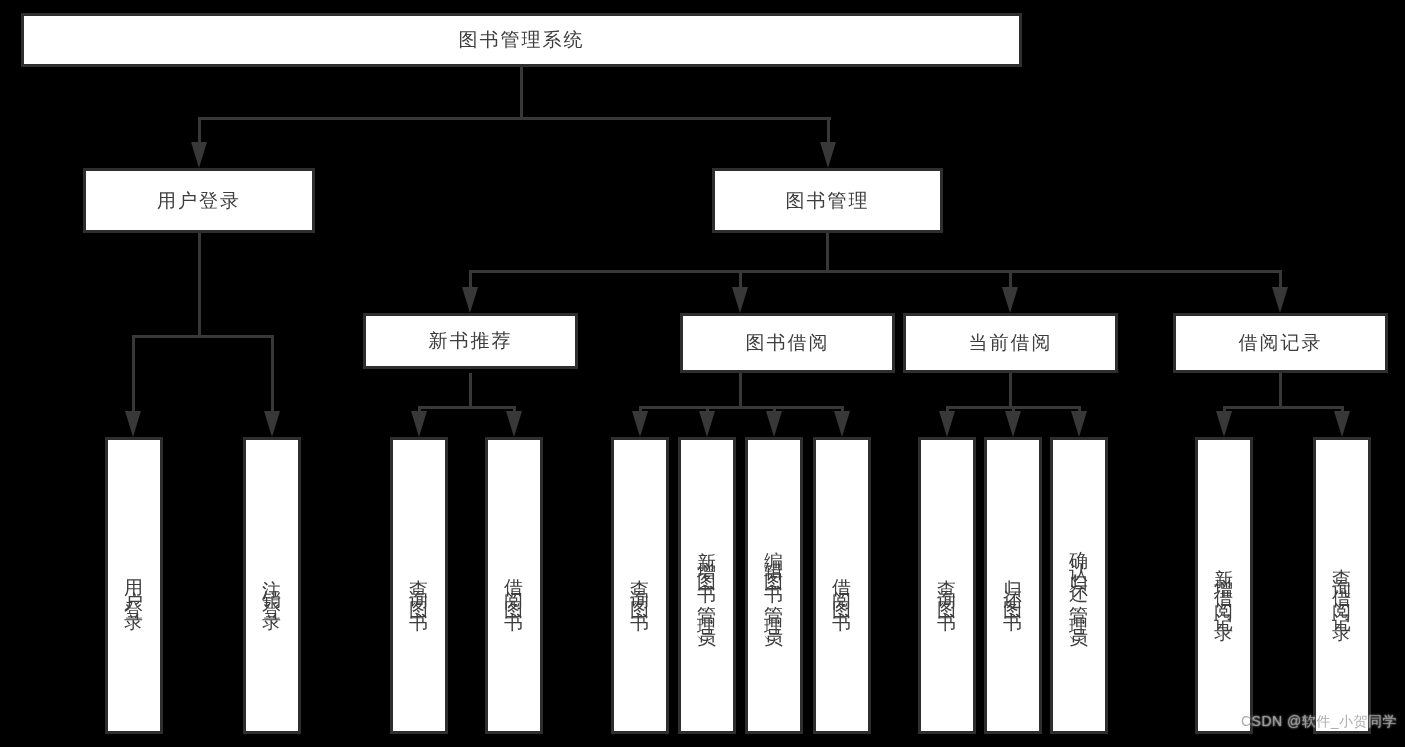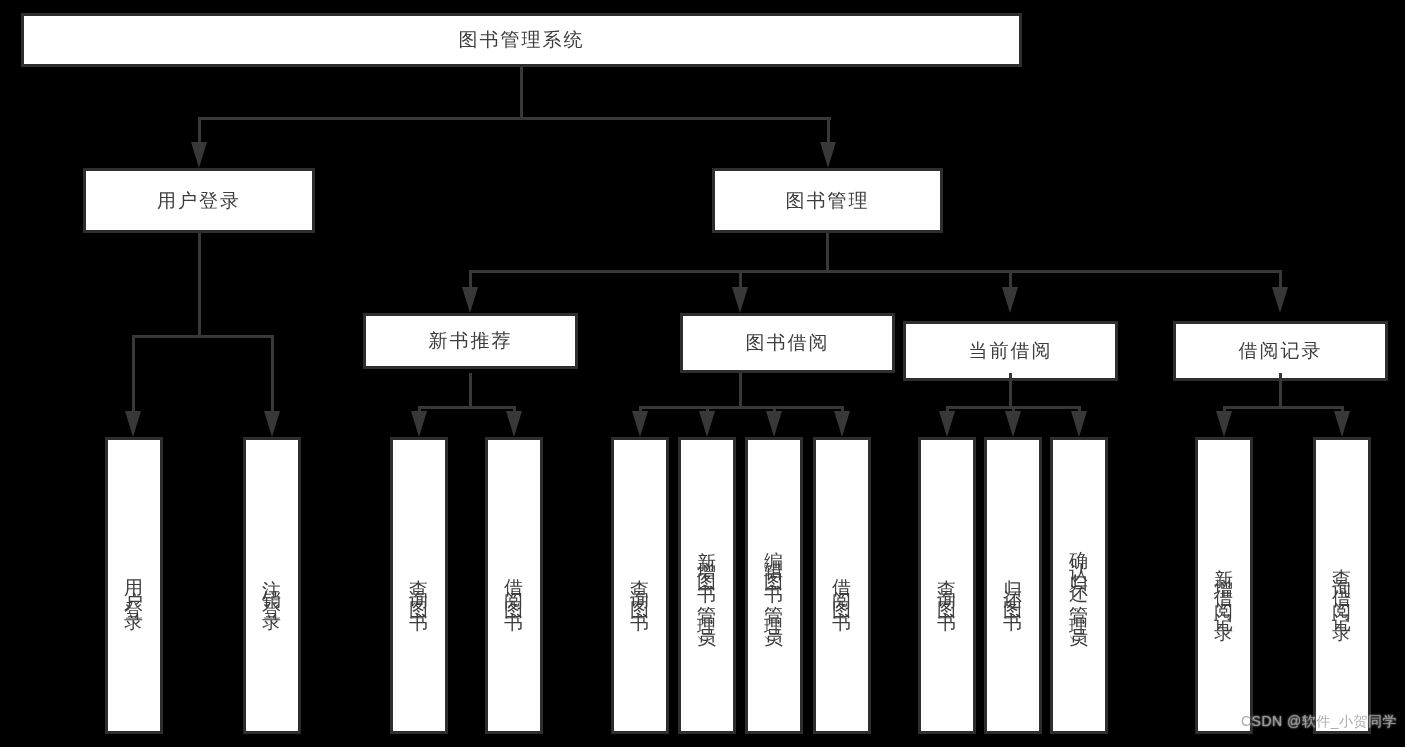--- a/index.html
+++ b/index.html
@@ -42,24 +42,24 @@
   <div class="box" style="left:712px;top:168px;width:231px;height:65px;">
     <span class="hlabel">图书管理</span>
   </div>
 
   <div class="box" style="left:363px;top:313px;width:215px;height:56px;">
     <span class="hlabel">新书推荐</span>
   </div>
   <div class="box" style="left:633px;top:313px;width:215px;height:60px;margin-left:47px;">
     <span class="hlabel">图书借阅</span>
   </div>
-  <div class="box" style="left:903px;top:321px;width:215px;height:60px;">
+  <div class="box" style="left:903px;top:313px;width:215px;height:60px;">
     <span class="hlabel">当前借阅</span>
   </div>
-  <div class="box" style="left:1173px;top:313px;width:215px;height:60px;margin-top:8px;">
+  <div class="box" style="left:1173px;top:313px;width:215px;height:60px;">
     <span class="hlabel">借阅记录</span>
   </div>
 
   <div class="box" style="left:105px;top:437px;width:58px;height:297px;">
     <span class="vlabel">用户登录</span>
   </div>
   <div class="box" style="left:243px;top:437px;width:58px;height:297px;">
     <span class="vlabel">注销登录</span>
   </div>
 

